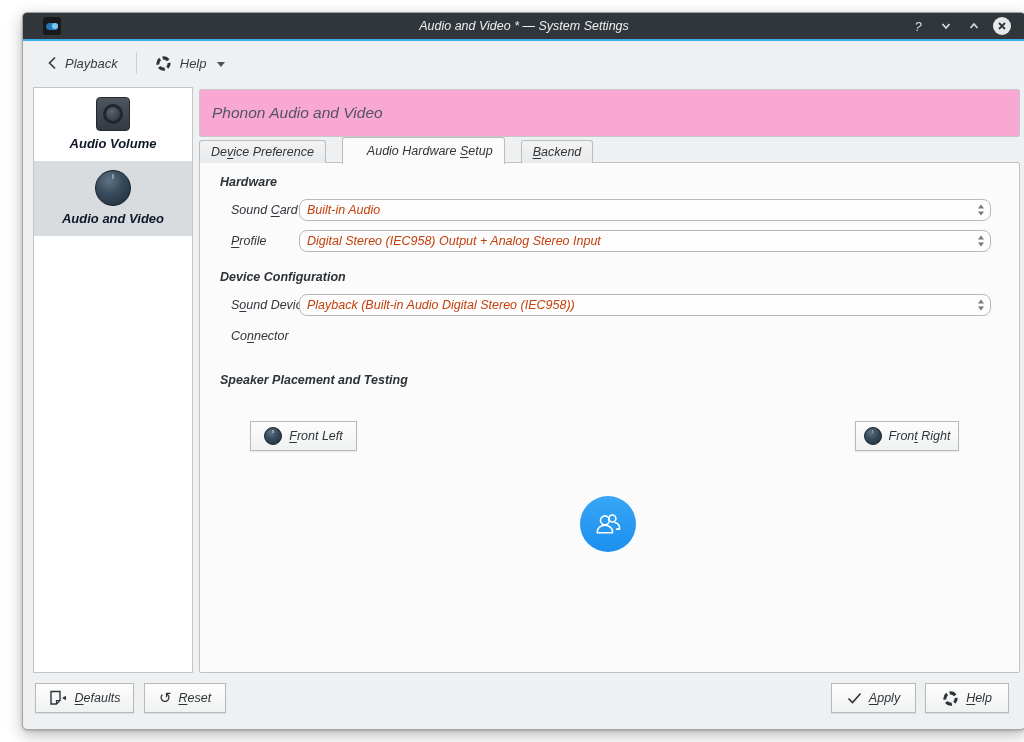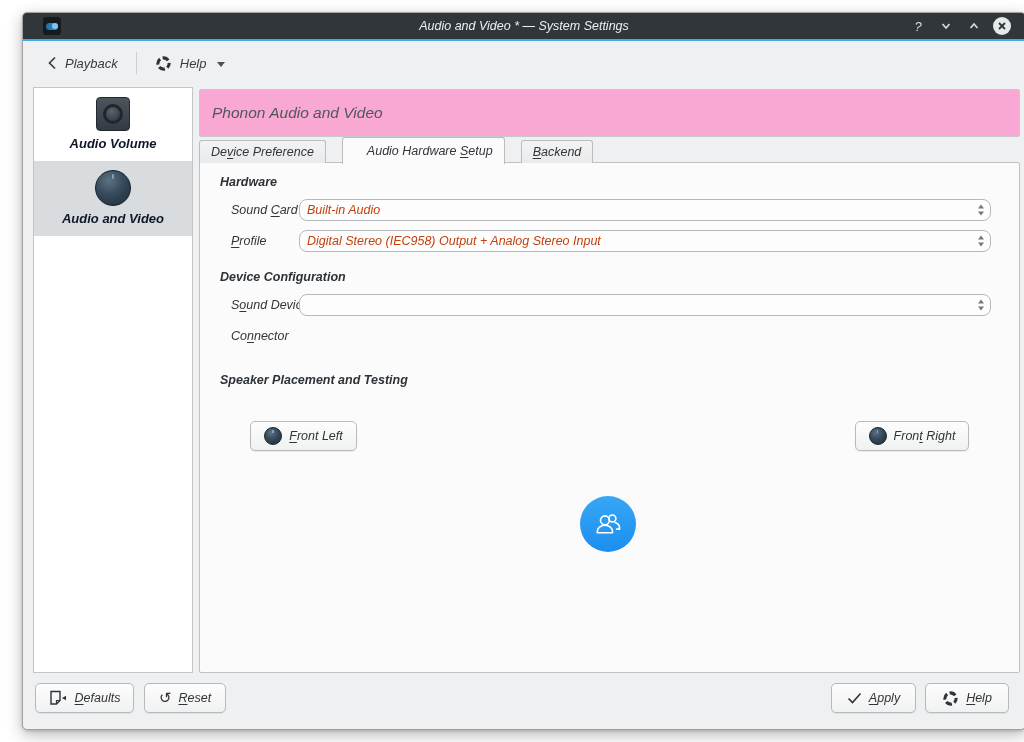--- a/index.html
+++ b/index.html
@@ -62,21 +62,21 @@
 
   .sect-title { position:absolute; left:20px; font-size:12.5px; font-weight:bold; color:#2d3237; }
   .field-label { position:absolute; left:31px; font-size:12.5px; color:#31363b; line-height:22px; }
   .combo { position:absolute; left:99px; width:692px; height:22px; background:#fdfdfd; border:1px solid #b5b9bc;
     border-radius:8px; display:flex; align-items:center; padding:0 22px 0 7px; font-size:12.5px; color:#c2410c;
     white-space:nowrap; overflow:hidden; }
   .spin { position:absolute; right:6px; top:50%; transform:translateY(-50%); display:flex; flex-direction:column; gap:3px; }
   .arr-up { width:0; height:0; border-left:3.5px solid transparent; border-right:3.5px solid transparent; border-bottom:4.5px solid #74787b; }
   .arr-dn { width:0; height:0; border-left:3.5px solid transparent; border-right:3.5px solid transparent; border-top:4.5px solid #74787b; }
 
-  .btn { background:linear-gradient(#fdfdfd,#f0f1f1); border:1px solid #b6babc; border-radius:5px;
+  .btn { background:linear-gradient(#fdfdfd,#f0f1f1); border:1px solid #b6babc; border-radius:0;
     color:#2f3439; font-size:12.5px; display:flex; align-items:center; justify-content:center; gap:7px;
     height:30px; box-shadow:0 1px 1px rgba(0,0,0,.07); }
   .knob-sm { width:18px; height:18px; border-radius:50%; border:1px solid #16212b; position:relative; flex:none;
     background:radial-gradient(circle at 38% 28%, #5d7283 0%, #36495a 45%, #1d2b38 100%); }
   .knob-sm::after { content:""; position:absolute; left:50%; top:1.5px; width:1.5px; height:3px; margin-left:-1px; background:#8aa0ae; }
 
   .users-badge { position:absolute; left:380px; top:333px; width:56px; height:56px; border-radius:50%;
     background:linear-gradient(180deg,#38a6f5,#1b8fef); display:flex; align-items:center; justify-content:center; }
 
   
@@ -173,35 +173,36 @@
       <span class="spin">
           <span class="arr-up"></span>
           <span class="arr-dn"></span>
         </span>
     </div>
 
     <div class="sect-title" style="top:107px;">Device Configuration</div>
 
     <div class="field-label" style="top:131px;">S<u>o</u>und Device</div>
     <div class="combo" style="top:131px;">
+      <span>Playback (Built-in Audio Digital Stereo (IEC958))</span>
       <span class="spin">
           <span class="arr-up"></span>
           <span class="arr-dn"></span>
         </span>
     </div>
 
     <div class="field-label" style="top:162px;">Co<u>n</u>nector</div>
 
     <div class="sect-title" style="top:210px;">Speaker Placement and Testing</div>
 
     <div class="btn" style="position:absolute; left:50px; top:258px; width:107px;">
       <span class="knob-sm"></span>
       <span><u>F</u>ront Left</span>
     </div>
-    <div class="btn" style="position:absolute; left:655px; top:258px; width:114px;">
+    <div class="btn" style="position:absolute; left:655px; top:258px; width:104px;">
       <span class="knob-sm"></span>
       <span>Fron<u>t</u> Right</span>
     </div>
 
     <div class="users-badge">
       <svg width="32" height="32" viewBox="0 0 28 28" fill="none" stroke="#ffffff" stroke-width="1.4" stroke-linecap="round" stroke-linejoin="round">
         <circle cx="17.8" cy="9.2" r="3.1"></circle>
         <path d="M20.2,12.6 c2.4,0.7 3.9,2.5 3.9,5 v0.9 h-2.6"></path>
         <circle cx="11.3" cy="10.8" r="3.9"></circle>
         <path d="M4.6,21.6 v-0.7 c0,-3.6 3,-5.8 6.7,-5.8 s6.7,2.2 6.7,5.8 v0.7 z"></path>

